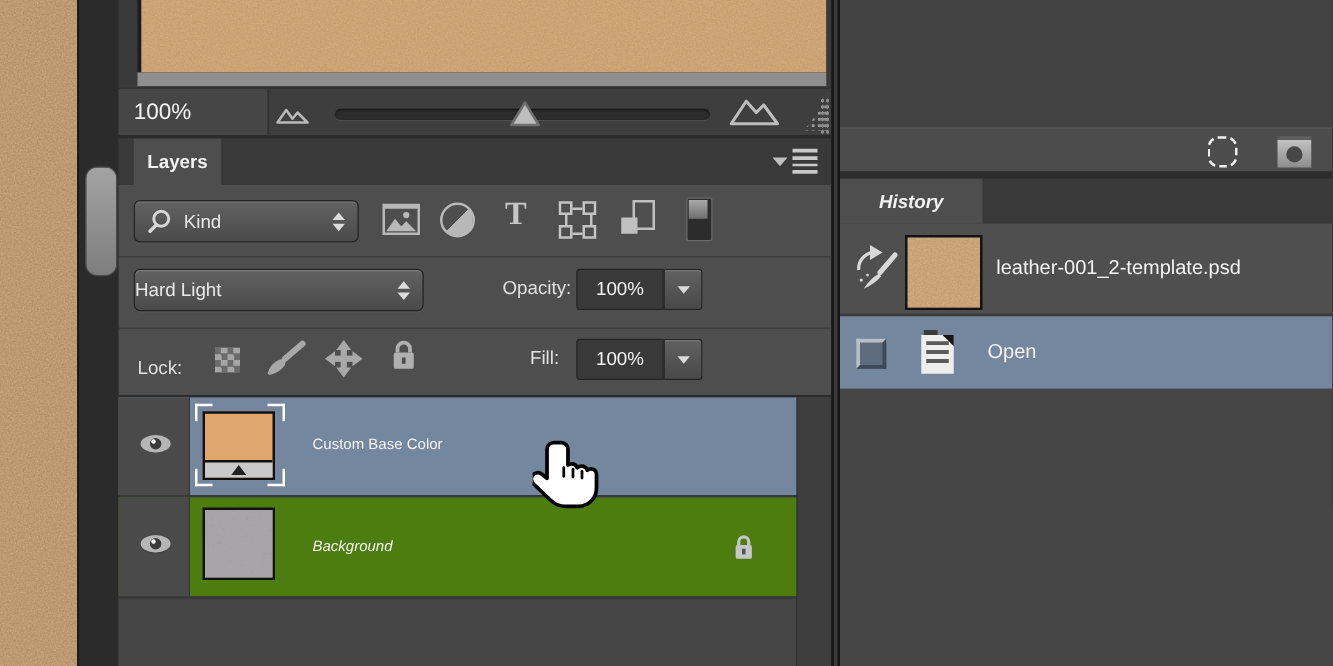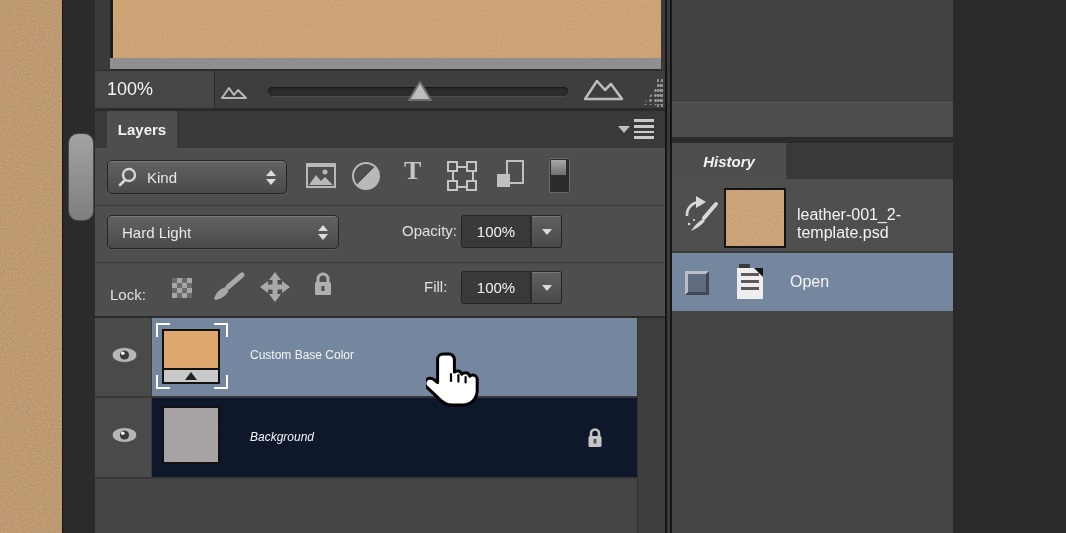--- a/index.html
+++ b/index.html
@@ -1,16 +1,16 @@
 <!DOCTYPE html>
 <html><head>
 <meta charset="utf-8">
 <style>
   html,body{margin:0;padding:0;background:#2a2a2a;}
-  .app{position:relative;width:953px;height:533px;overflow:hidden;
+  .app{position:relative;width:1066px;height:533px;overflow:hidden;
        font-family:"Liberation Sans",sans-serif;background:#474747;color:#e8e8e8;
        -webkit-font-smoothing:antialiased;}
   .abs{position:absolute;}
 
   
   .gutter{left:62px;top:0;width:33px;height:533px;background:#2b2b2b;border-left:1px solid #151515;}
   .gutter-thumb{left:5px;top:133px;width:24px;height:86px;border-radius:10px;
     background:linear-gradient(#a3a3a3,#7e7e7e);border:1px solid #4a4a4a;}
 
   
@@ -57,21 +57,21 @@
   .lock-row{left:95px;top:262px;width:570px;height:54px;background:#4e4e4e;border-top:1px solid #3a3a3a;box-sizing:border-box;}
   .checker{left:172px;top:278px;width:20px;height:20px;
     background:conic-gradient(#a6a6a6 25%,#6b6b6b 0 50%,#a6a6a6 0 75%,#6b6b6b 0);background-size:10px 10px;}
 
   
   .rows-sep{left:95px;top:316px;width:570px;height:2px;background:#2b2b2b;}
   .rows-area{left:95px;top:318px;width:570px;height:215px;background:#454545;}
   .scroll-gutter{left:637px;top:318px;width:28px;height:215px;background:#3e3e3e;border-left:1px solid #313131;box-sizing:border-box;}
   .layer-row{position:absolute;left:95px;width:542px;}
   .row1{top:318px;height:78px;background:#75879e;}
-  .row2{top:398px;height:79px;background:#0f172a;}
+  .row2{top:398px;height:79px;background:#4d7c0f;}
   .eye-col{position:absolute;left:0;top:0;width:57px;height:100%;background:#4a4a4a;border-right:1px solid #3a3a3a;box-sizing:border-box;}
   .row-sep{left:95px;width:542px;height:2px;background:#383838;}
   .sep1{top:396px;} .sep2{top:477px;}
   .layer-name{position:absolute;font-size:12px;color:#f4f4f4;}
   .thumb-frame{position:absolute;border:2px solid #111;box-sizing:border-box;}
   .bracket{position:absolute;width:12px;height:12px;border:2px solid #fff;}
   .bk-tl{border-right:none;border-bottom:none;}
   .bk-tr{border-left:none;border-bottom:none;}
   .bk-bl{border-right:none;border-top:none;}
   .bk-br{border-left:none;border-top:none;}
@@ -232,21 +232,21 @@
   <div class="abs smart-icon">
     <span class="smart-page"></span>
       <span class="smart-sq"></span>
   </div>
   <div class="abs toggle">
       <span class="knob"></span>
     </div>
 
   <div class="abs blend-row"></div>
   <div class="combo blend-combo">
-    <span style="margin-left:14px">Hard Light</span>
+    <span style="">Hard Light</span>
     <span class="updown">
         <i class="u"></i>
         <i class="d"></i>
       </span>
   </div>
   <span class="lbl" style="left:402px;top:222px">Opacity:</span>
   <div class="valbox" style="left:461px;top:215px">
     <span>100%</span>
   </div>
   <div class="valbtn" style="left:531px;top:215px">

